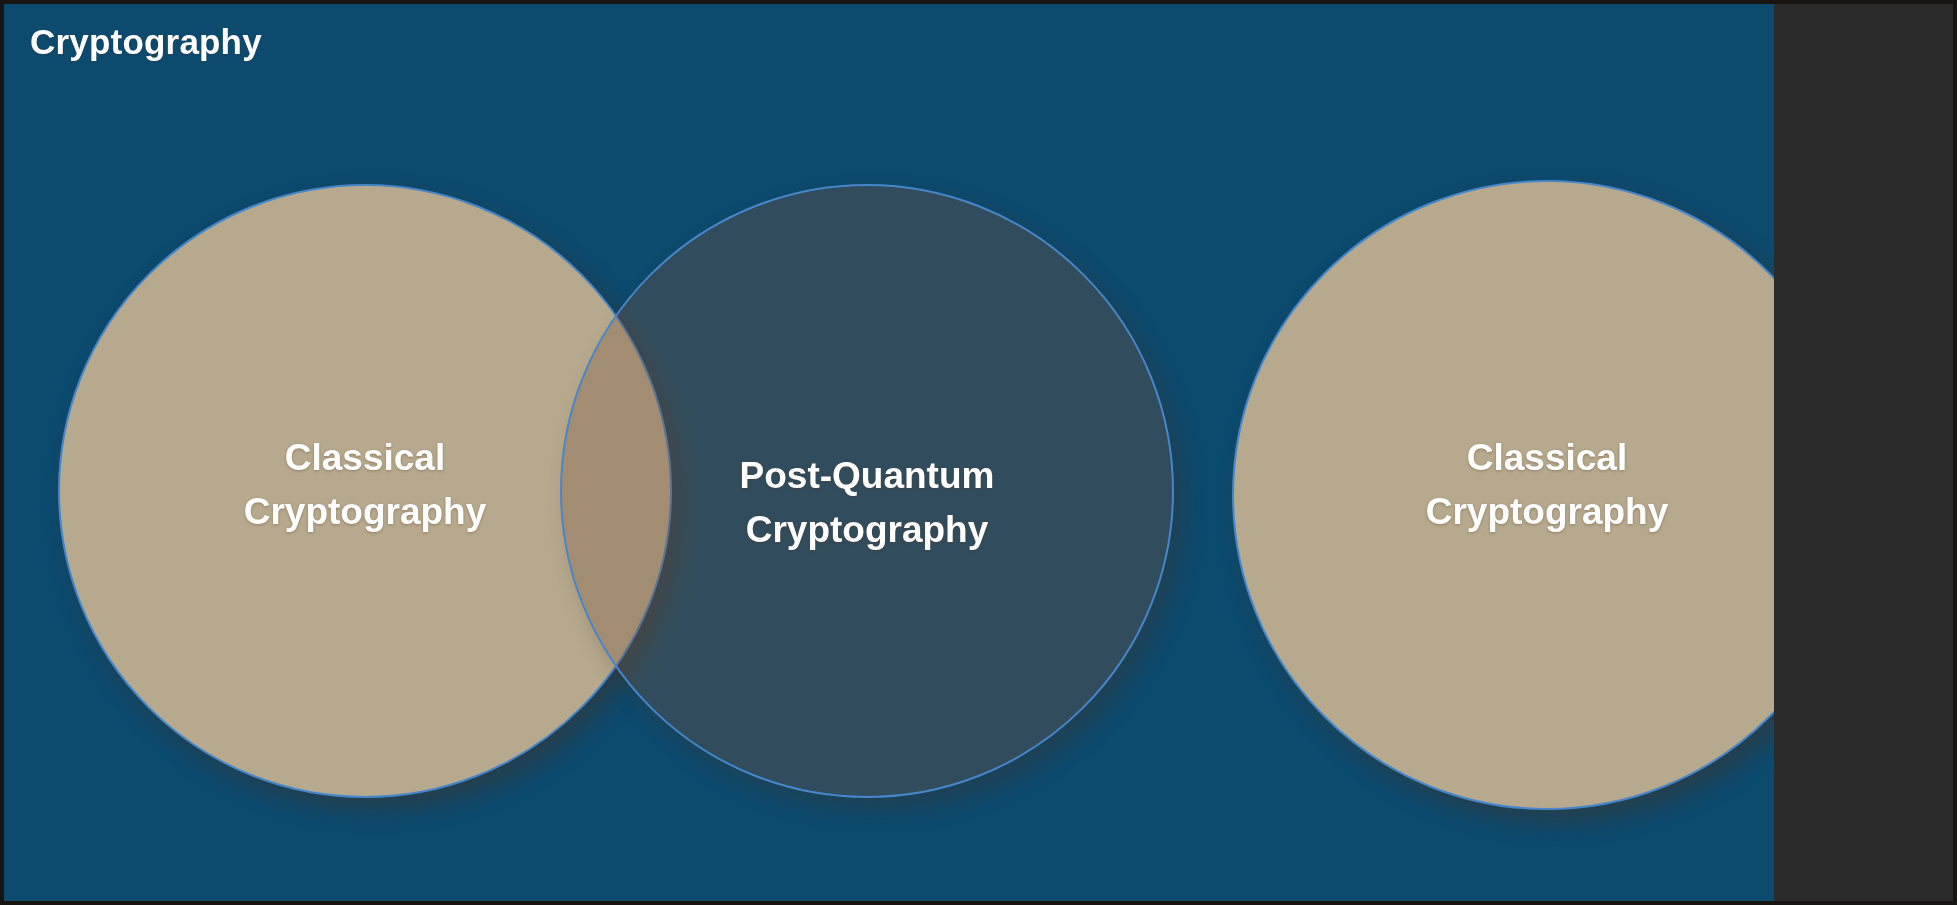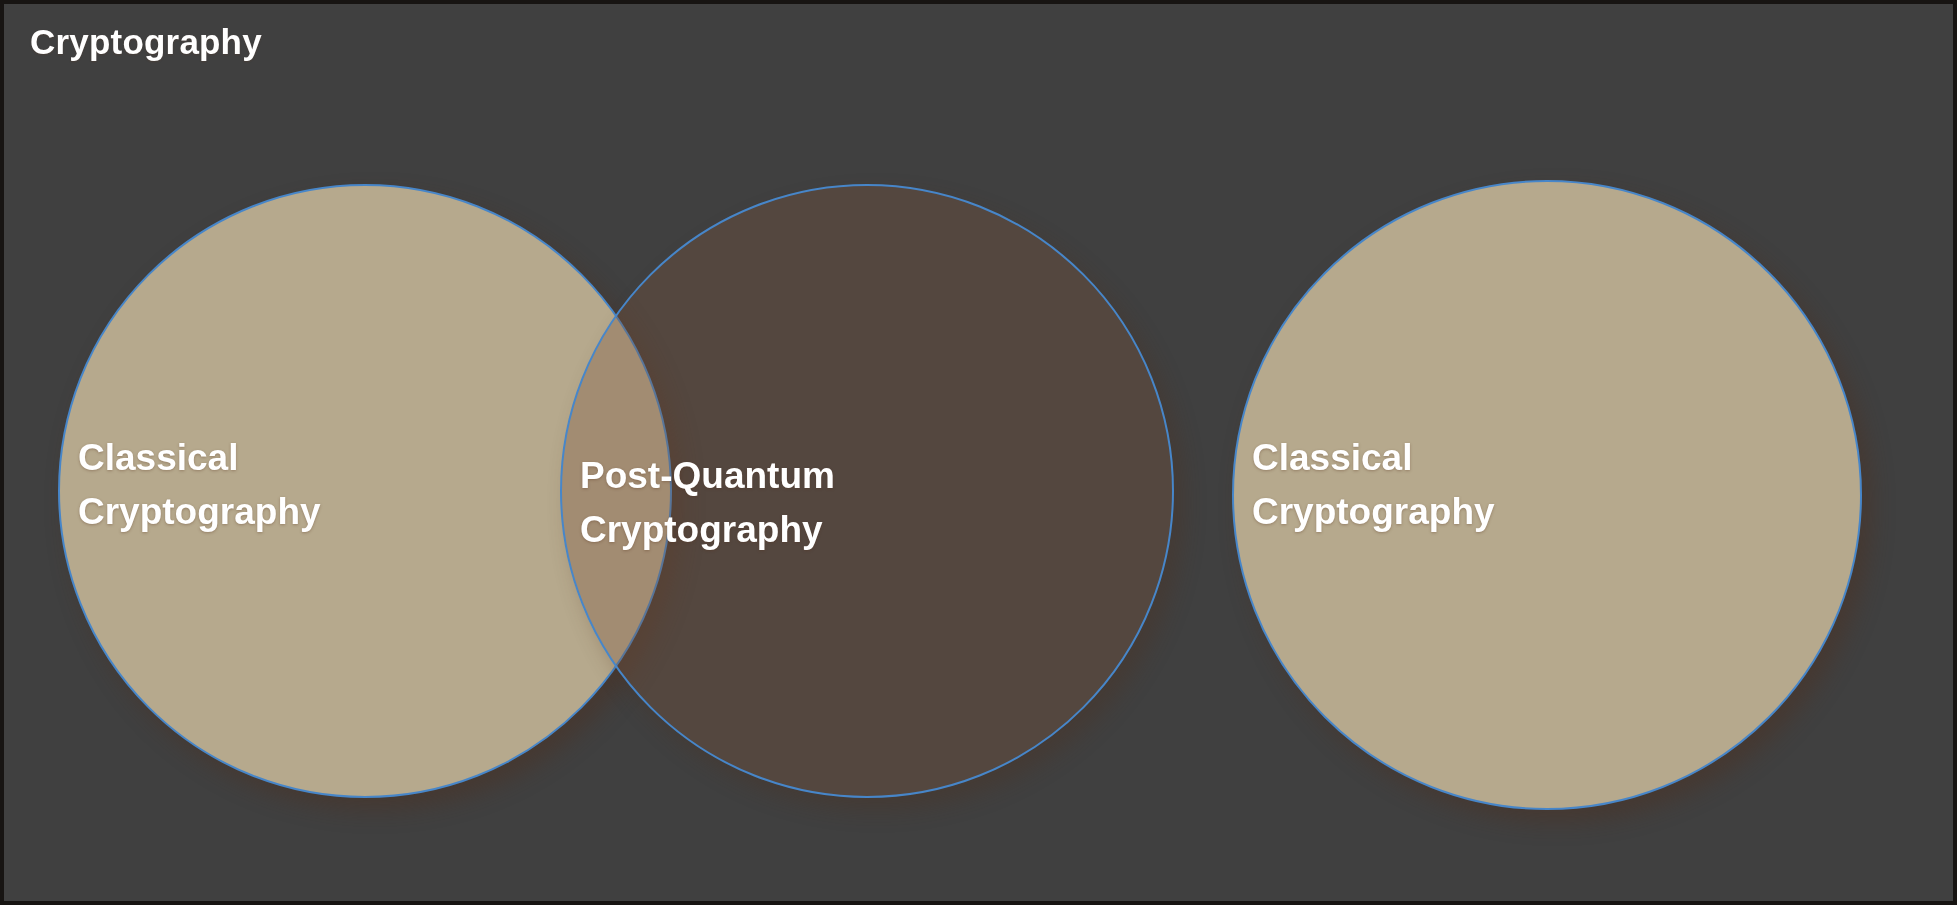--- a/index.html
+++ b/index.html
@@ -28,23 +28,23 @@
     z-index: 50;
   }
 
   
   #canvas {
     position: absolute;
     left: 4px;
     top: 4px;
     right: 4px;
     bottom: 4px;
-    width: 1949px;
+    width: 1770px;
     height: 897px;
-    background: #404040;
+    background: #0c4a6e;
     box-sizing: border-box;
     overflow: hidden;
   }
 
   
   #page-title {
     position: absolute;
     left: 26px;
     top: 18px;
     color: #ffffff;
@@ -106,21 +106,21 @@
     z-index: 10;
   }
 
   .venn-label {
     position: relative;
     z-index: 3;
     color: #ffffff;
     font-size: 37px;
     font-weight: bold;
     line-height: 1.47;
-    text-align: left;
+    text-align: center;
     width: 100%;
     padding: 0 18px;
     box-sizing: border-box;
     text-shadow: 0 1px 3px rgba(85,50,30,0.35);
   }
 
   .venn-label .label-line {
     display: block;
     white-space: nowrap;
   }

